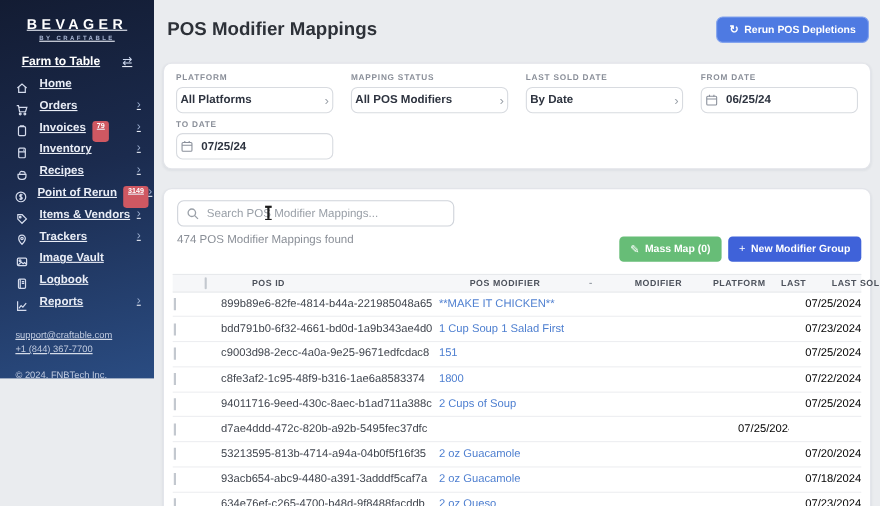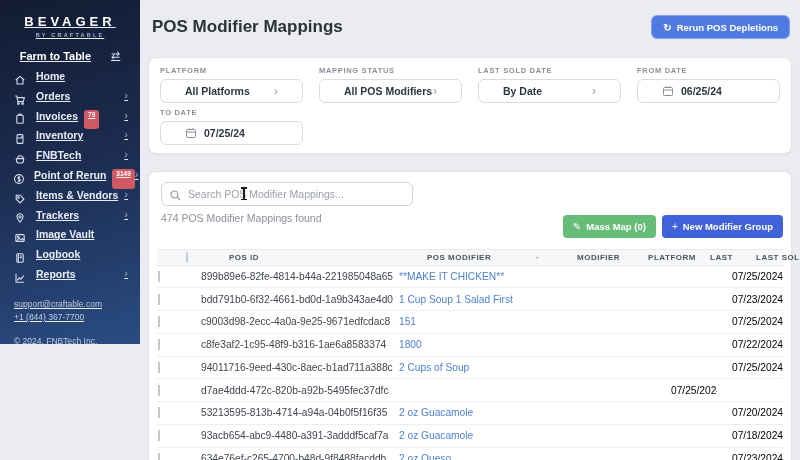--- a/index.html
+++ b/index.html
@@ -47,21 +47,21 @@
     box-shadow:0 1px 2px rgba(20,30,60,0.05);
     margin-top:9px; padding:8px 11px 8px 11px;
   }
   .filters-row { display:flex; gap:16px; }
   .filters-row + .filters-row { margin-top:5px; }
   .field { flex:1; min-width:0; }
   .field.quarter { flex:0 0 calc(25% - 12px); }
   .field-label { font-size:7.5px; font-weight:700; letter-spacing:0.7px; color:#8a8f99; margin-bottom:4px; }
   .field-control {
     height:24px; border:1px solid #d8dbe0; border-radius:6px; background:#fff;
-    display:flex; align-items:center; padding:0 24px; font-size:10.5px; color:#2e3440; cursor:pointer;
+    display:flex; align-items:center; padding:0 3px; font-size:10.5px; color:#2e3440; cursor:pointer;
   }
   .field-control .ctrl-value { font-weight:600; }
   .field-control .ctrl-chevron { margin-left:auto; color:#9aa0a8; font-size:12px; line-height:1; }
   .field-control .cal-icon { display:flex; margin-right:7px; }
 
   
   .content-card {
     background:#fff; border:1px solid #e2e4e9; border-radius:8px 8px 0 0;
     box-shadow:0 1px 2px rgba(20,30,60,0.05);
     margin-top:17px; padding:10px 8px 0 8px; height:300px;
@@ -169,21 +169,21 @@
     <span class="nav-chevron">›</span>
   </div>
 
   <div class="nav-item">
     <span class="nav-icon">
             <svg viewBox="0 0 12 12" fill="none" stroke="#d5dced" stroke-width="1.1">
               <path d="M2.4 5.6 H9.6 V7.2 C9.6 8.8 8.4 10 6.8 10 H5.2 C3.6 10 2.4 8.8 2.4 7.2 Z"></path>
               <path d="M4 5.6 C3.4 3.6 5 2.2 6.6 3 C8.4 2.6 9.4 4.2 8.6 5.6"></path>
             </svg>
           </span>
-    <span class="nav-label">FNBTech</span>
+    <span class="nav-label">Recipes</span>
 
     <span class="nav-chevron">›</span>
   </div>
 
   <div class="nav-item">
     <span class="nav-icon">
             <svg viewBox="0 0 12 12" fill="none" stroke="#d5dced" stroke-width="1.1">
               <circle cx="6" cy="6" r="4.4"></circle>
               <path d="M7.4 4.4 C7.4 4.4 6.8 3.8 6 3.9 C5.2 4 4.8 4.6 5 5.2 C5.3 6 7 6 7.2 6.9 C7.4 7.6 6.8 8.2 6 8.2 C5.2 8.2 4.6 7.6 4.6 7.6 M6 3.2 V8.8"></path>
             </svg>

